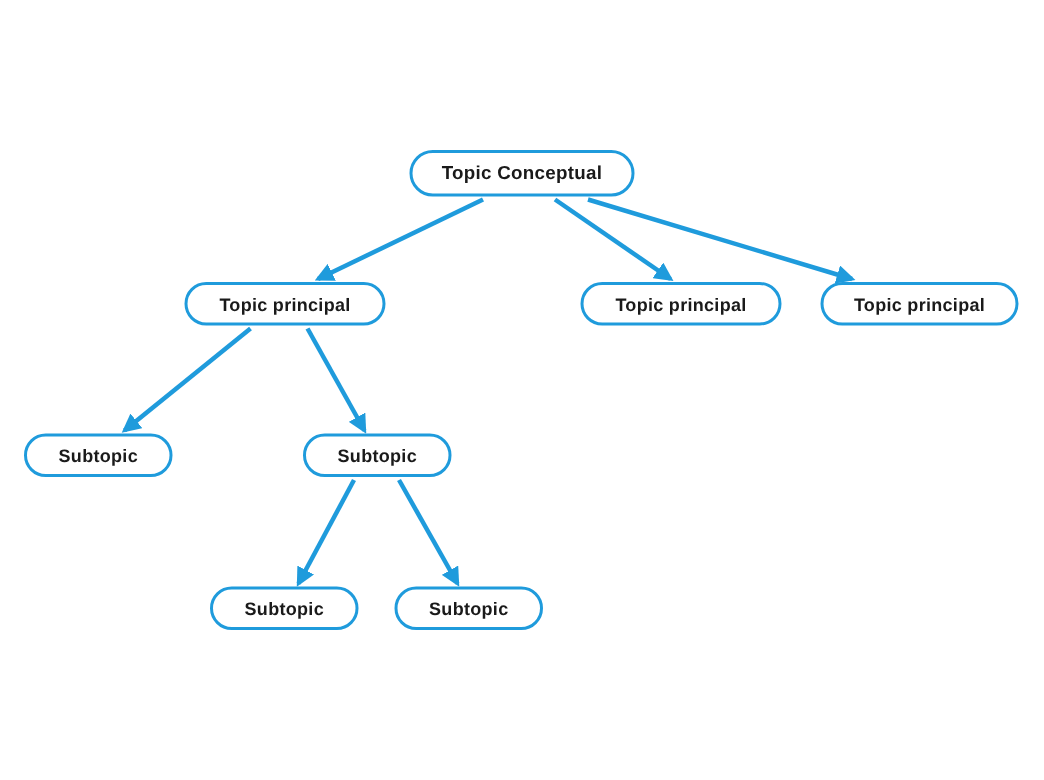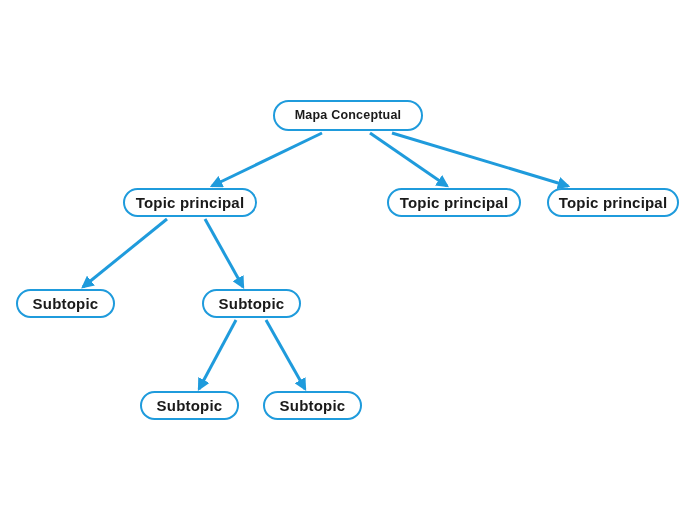--- a/index.html
+++ b/index.html
@@ -35,21 +35,21 @@
     border: 2px solid #1f9bdc;
     border-radius: 999px;
     display: flex;
     align-items: center;
     justify-content: center;
     z-index: 2;
   }
   .node-label {
     font-family: "Liberation Sans", sans-serif;
     font-weight: bold;
-    font-size: 15px;
+    font-size: 12px;
     line-height: 1;
     color: #1a1a1a;
     letter-spacing: 0.2px;
     white-space: nowrap;
     user-select: none;
   }
   .node-root .node-label { font-size: 12.5px; }
 </style>
 </head>
 <body>
@@ -68,21 +68,21 @@
         <line x1="392" y1="133" x2="568" y2="186" stroke="#1f9bdc" stroke-width="3" stroke-linecap="butt" marker-end="url(#arrowhead)"></line>
         <line x1="167" y1="219" x2="83" y2="287" stroke="#1f9bdc" stroke-width="3" stroke-linecap="butt" marker-end="url(#arrowhead)"></line>
         <line x1="205" y1="219" x2="243" y2="287" stroke="#1f9bdc" stroke-width="3" stroke-linecap="butt" marker-end="url(#arrowhead)"></line>
         <line x1="236" y1="320" x2="199" y2="389" stroke="#1f9bdc" stroke-width="3" stroke-linecap="butt" marker-end="url(#arrowhead)"></line>
         <line x1="266" y1="320" x2="305" y2="389" stroke="#1f9bdc" stroke-width="3" stroke-linecap="butt" marker-end="url(#arrowhead)"></line>
       </g>
   </svg>
 
   <div id="nodes-group">
       <div class="node node-root" style="left: 273px; top: 100px; width: 150px; height: 31px; background: rgb(255, 255, 255); border-color: rgb(31, 155, 220); border-width: 2px;">
-        <span class="node-label" style="color: rgb(26, 26, 26);">Mapa Conceptual</span>
+        <span class="node-label" style="color: rgb(26, 26, 26);">Topic Conceptual</span>
       </div>
       <div class="node" style="left: 123px; top: 188px; width: 134px; height: 29px; background: rgb(255, 255, 255); border-color: rgb(31, 155, 220); border-width: 2px;">
         <span class="node-label" style="color: rgb(26, 26, 26);">Topic principal</span>
       </div>
       <div class="node" style="left: 387px; top: 188px; width: 134px; height: 29px; background: rgb(255, 255, 255); border-color: rgb(31, 155, 220); border-width: 2px;">
         <span class="node-label" style="color: rgb(26, 26, 26);">Topic principal</span>
       </div>
       <div class="node" style="left: 547px; top: 188px; width: 132px; height: 29px; background: rgb(255, 255, 255); border-color: rgb(31, 155, 220); border-width: 2px;">
         <span class="node-label" style="color: rgb(26, 26, 26);">Topic principal</span>
       </div>

